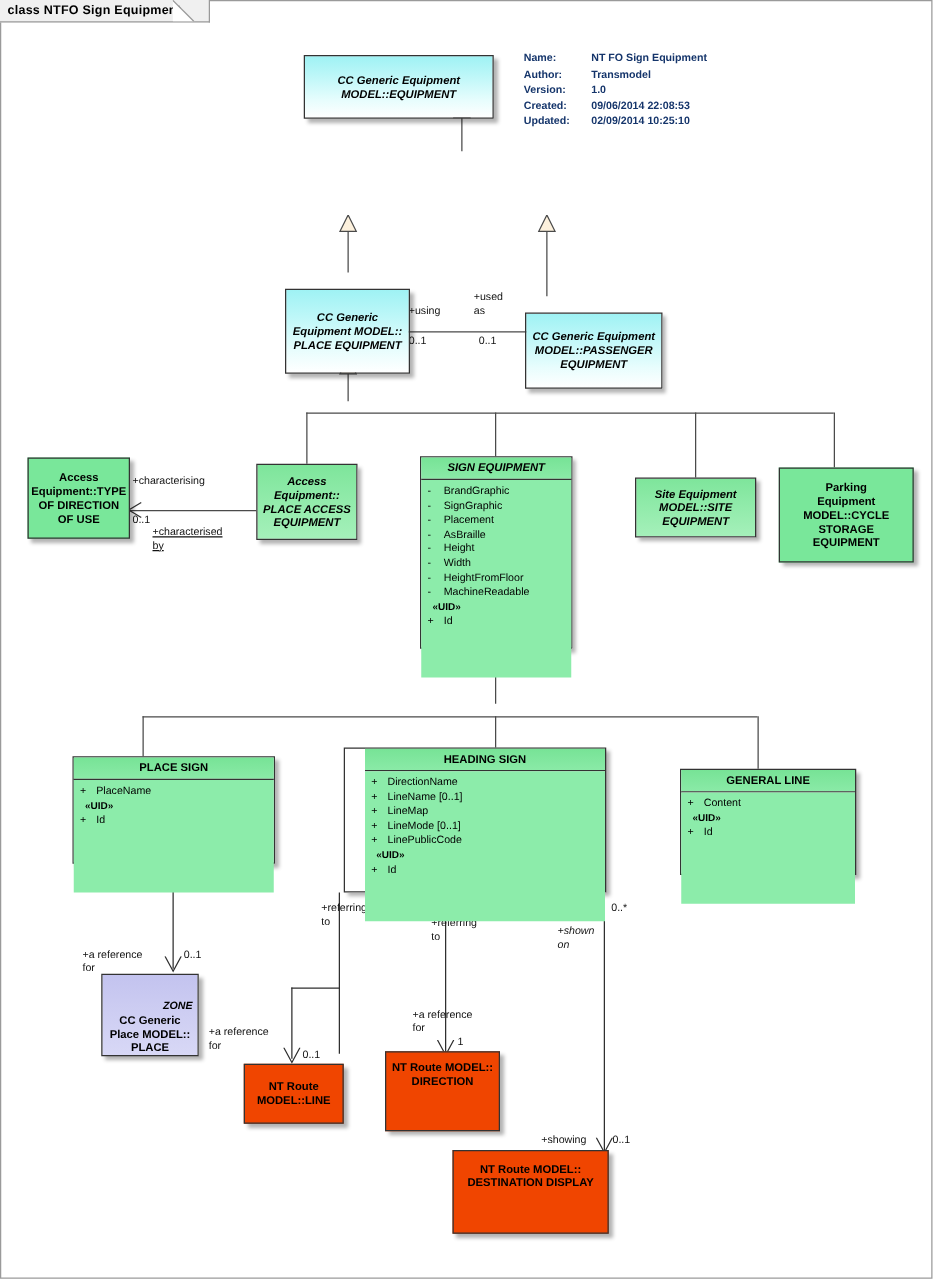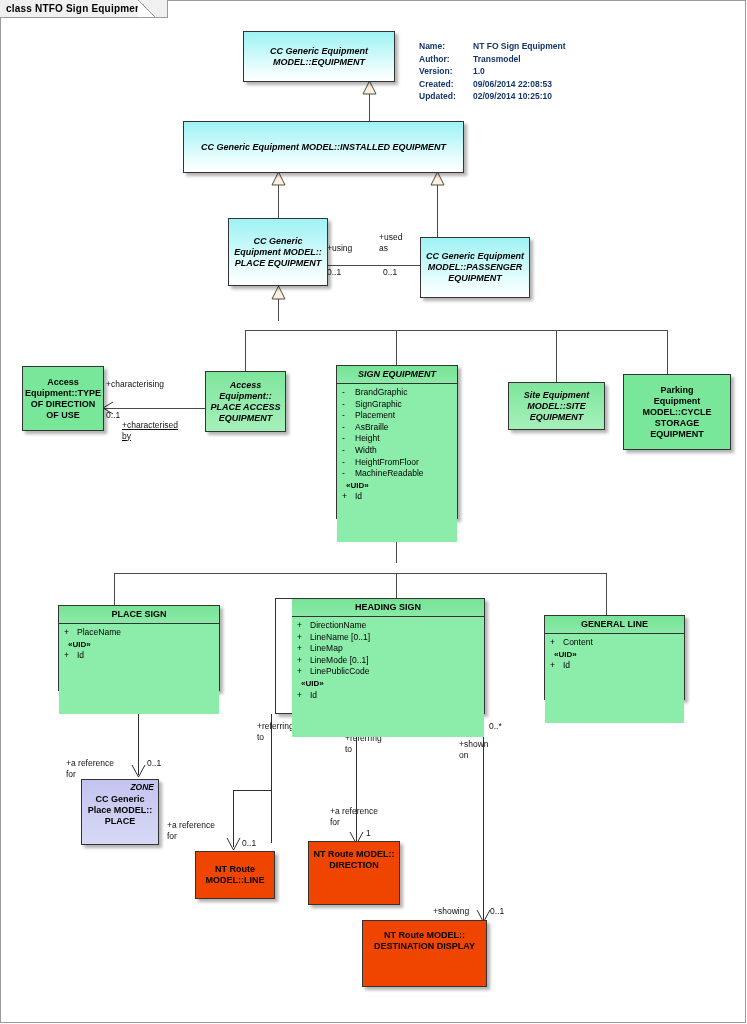--- a/index.html
+++ b/index.html
@@ -18,21 +18,21 @@
   .cls{position:absolute;box-sizing:border-box;border:1px solid #333;box-shadow:3px 3px 3px rgba(0,0,0,.30);}
   .cls .hdr{text-align:center;font-size:9px;font-weight:bold;line-height:11px;padding:3px 3px 3px 3px;color:#000;}
   .cls .hdr.ital{font-style:italic;}
   .cls .sep{height:1px;background:#333;}
   .cls .attrs{padding:3px 4px 3px 5px;font-size:8.5px;line-height:11.6px;color:#000;}
   .cls .attrs .row{white-space:nowrap;}
   .cls .attrs .vis{display:inline-block;width:13px;}
   .cls .attrs .stereo{padding-left:4px;font-weight:bold;font-size:8px;}
 
   
-  .cyan{background:linear-gradient(#9ff2f4 0%,#bdf7f8 32%,#e7fdfd 72%,#ffffff 100%);}
+  .cyan{background:linear-gradient(#9ff2f4 0%,#bdf7f8 32%,#e7fdfd 72%,#ffffff 100%);margin-top:13px;}
   
   .green{background:linear-gradient(#7ee59b 0%,#8eeaa8 40%,#a5f0ba 100%);}
   .green-flat{background:#79e79a;}
   .green-hdr{background:linear-gradient(#77e396 0%,#8aeaa7 100%);}
   .green-body{background:#8cecaa;}
   .lav{background:linear-gradient(#c3c3ef 0%,#cdcdf2 45%,#d8d8f6 100%);}
   .orange{background:#f04500;}
   .orange .hdr{color:#000;}
 
   
@@ -184,32 +184,29 @@
   <div class="lbl" style="left:257px;top:721px;">+referring<br>to</div>
   <div class="lbl" style="left:329px;top:721px;">0..*</div>
   <div class="lbl" style="left:167px;top:820px;">+a reference<br>for</div>
   <div class="lbl" style="left:242px;top:838px;">0..1</div>
 
   <div class="lbl" style="left:345px;top:733px;">+referring<br>to</div>
   <div class="lbl" style="left:399px;top:721px;">0..*</div>
   <div class="lbl" style="left:330px;top:806px;">+a reference<br>for</div>
   <div class="lbl" style="left:366px;top:828px;">1</div>
 
-  <div class="lbl" style="left:459px;top:739px;">+shown<br>on</div>
+  <div class="lbl" style="left:446px;top:739px;font-style:italic;">+shown<br>on</div>
   <div class="lbl" style="left:489px;top:721px;">0..*</div>
   <div class="lbl" style="left:433px;top:906px;">+showing</div>
   <div class="lbl" style="left:490px;top:906px;">0..1</div>
 
   <div class="cls cyan centerbox" style="left:243px;top:31px;width:152px;height:51px;">
     <div class="hdr ital">CC Generic Equipment<br>MODEL::EQUIPMENT</div>
   </div>
 
-  <div class="cls cyan centerbox" style="left:183px;top:121px;width:281px;height:52px;">
-    <div class="hdr ital">CC Generic Equipment MODEL::INSTALLED EQUIPMENT</div>
-  </div>
 
   <div class="cls cyan centerbox" style="left:228px;top:218px;width:100px;height:68px;">
     <div class="hdr ital">CC Generic<br>Equipment MODEL::<br>PLACE EQUIPMENT</div>
   </div>
 
   <div class="cls cyan centerbox" style="left:420px;top:237px;width:110px;height:61px;">
     <div class="hdr ital">CC Generic Equipment<br>MODEL::PASSENGER<br>EQUIPMENT</div>
   </div>
 
   <div class="cls green-flat centerbox" style="left:22px;top:366px;width:82px;height:65px;">
@@ -273,21 +270,21 @@
     <div class="hdr green-hdr">GENERAL LINE</div>
     <div class="sep"></div>
     <div class="attrs green-body" style="height:100%;">
       <div class="row"><span class="vis">+</span><span>Content</span></div>
       <div class="row stereo">«UID»</div>
       <div class="row"><span class="vis">+</span><span>Id</span></div>
     </div>
   </div>
 
   <div class="cls lav" style="left:81px;top:779px;width:78px;height:66px;">
-    <div style="text-align:right;font-size:8.5px;font-style:italic;font-weight:bold;padding:2px 4px 0 0;">ZONE</div>
+    <div style="text-align:right;font-size:8.5px;font-style:italic;font-weight:bold;padding:19px 4px 0 0;">ZONE</div>
     <div class="hdr" style="padding-top:2px;">CC Generic<br>Place MODEL::<br>PLACE</div>
   </div>
 
   <div class="cls orange centerbox" style="left:195px;top:851px;width:80px;height:48px;justify-content:center;">
     <div class="hdr">NT Route<br>MODEL::LINE</div>
   </div>
 
   <div class="cls orange" style="left:308px;top:841px;width:92px;height:64px;">
     <div class="hdr" style="padding-top:7px;">NT Route MODEL::<br>DIRECTION</div>
   </div>

